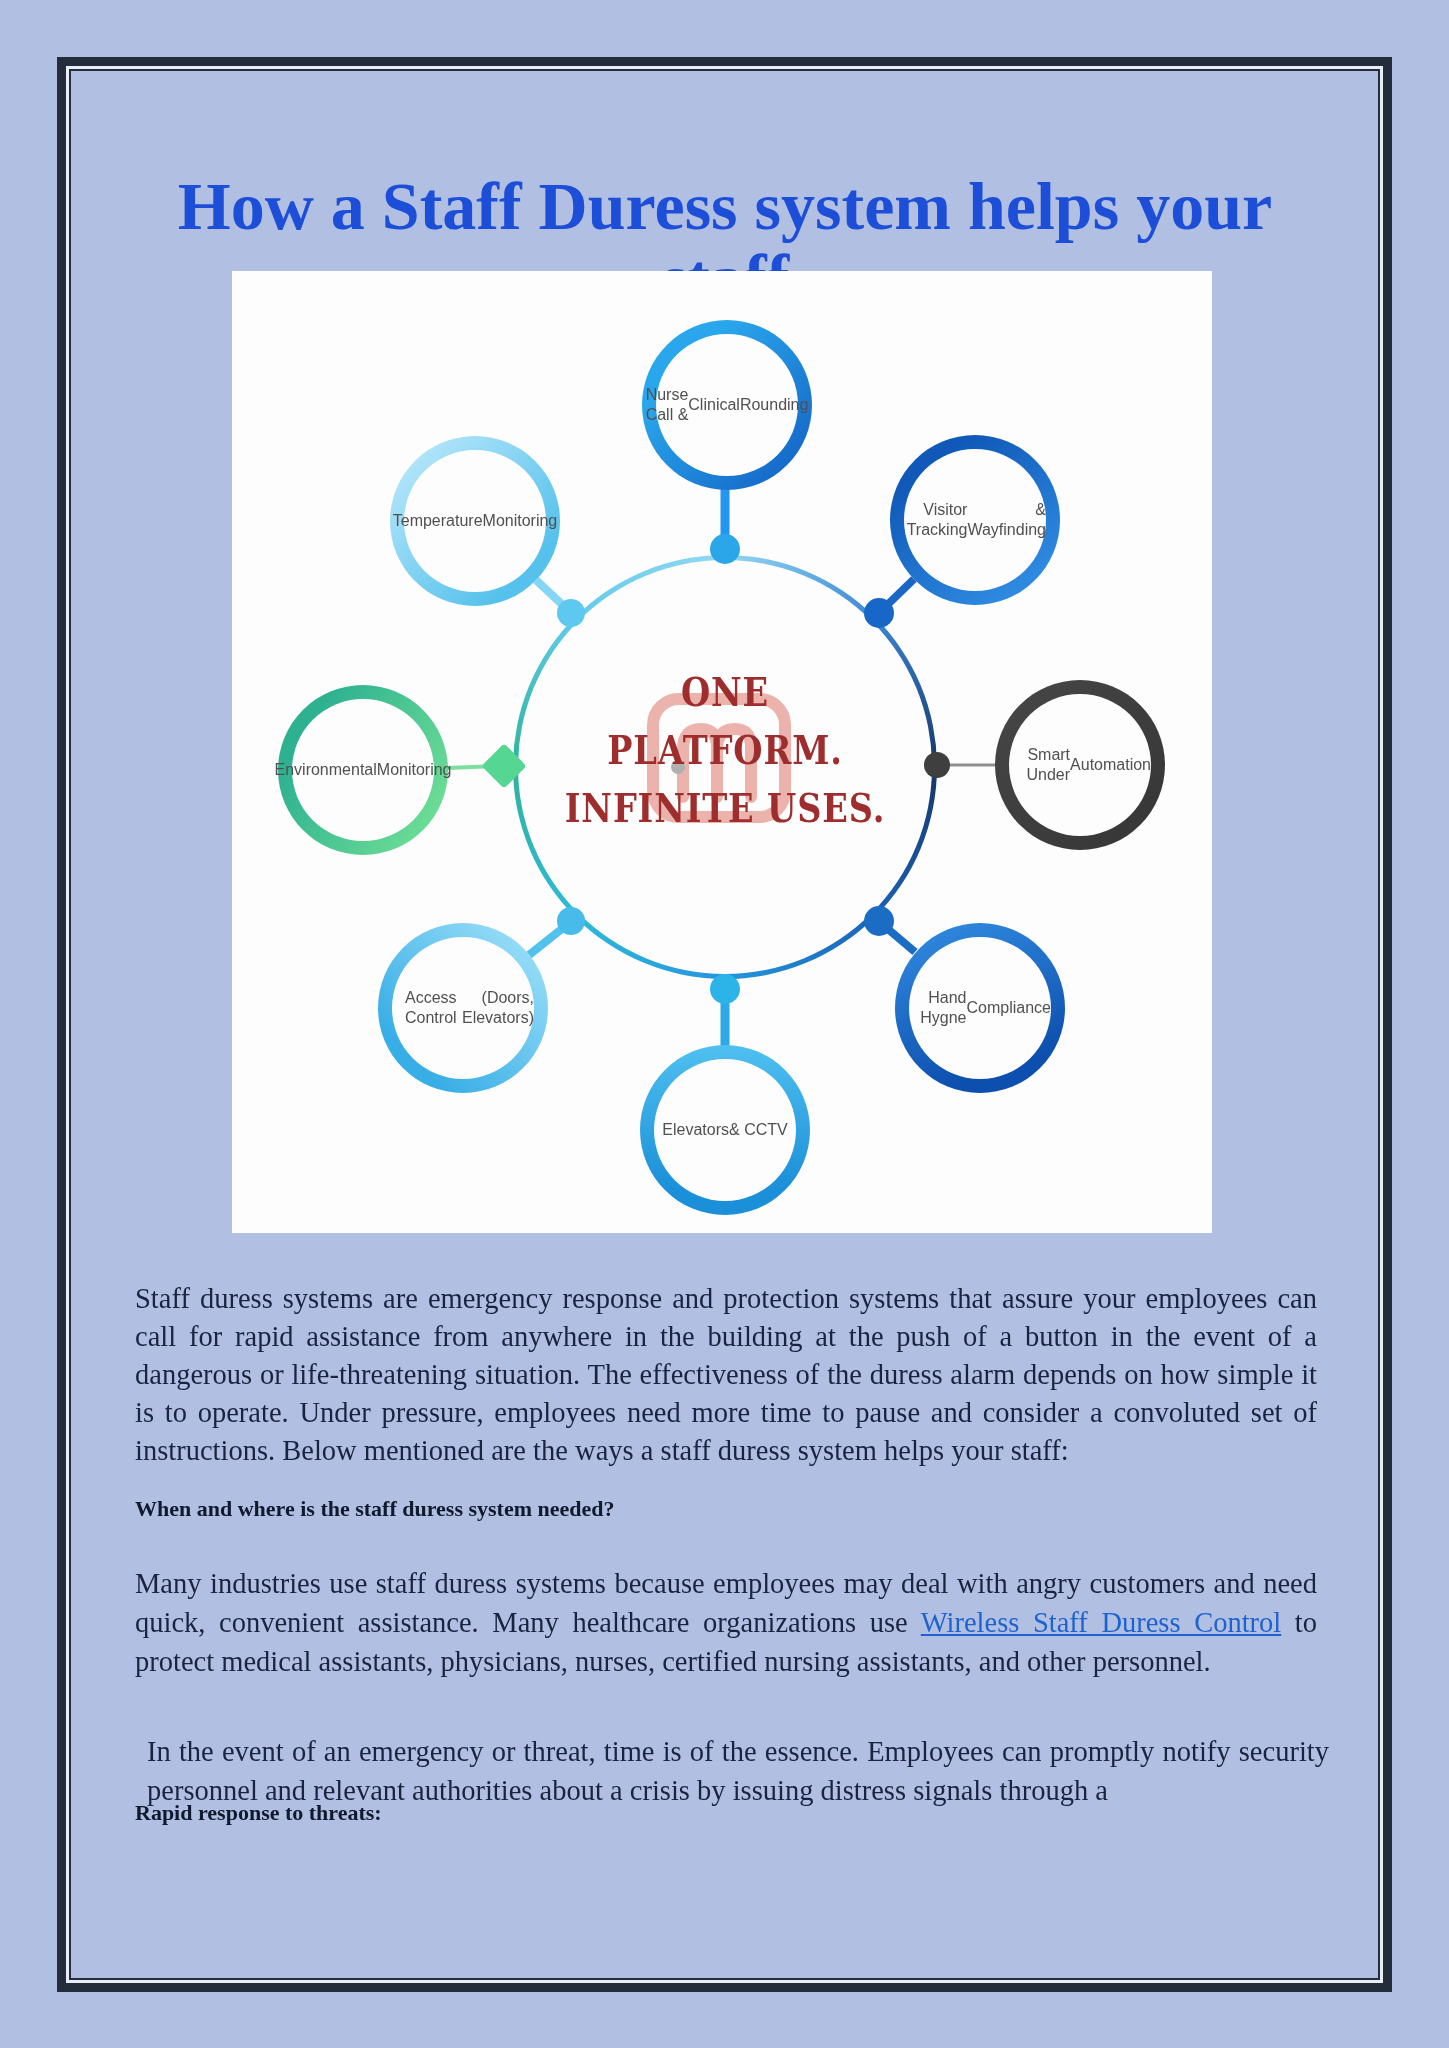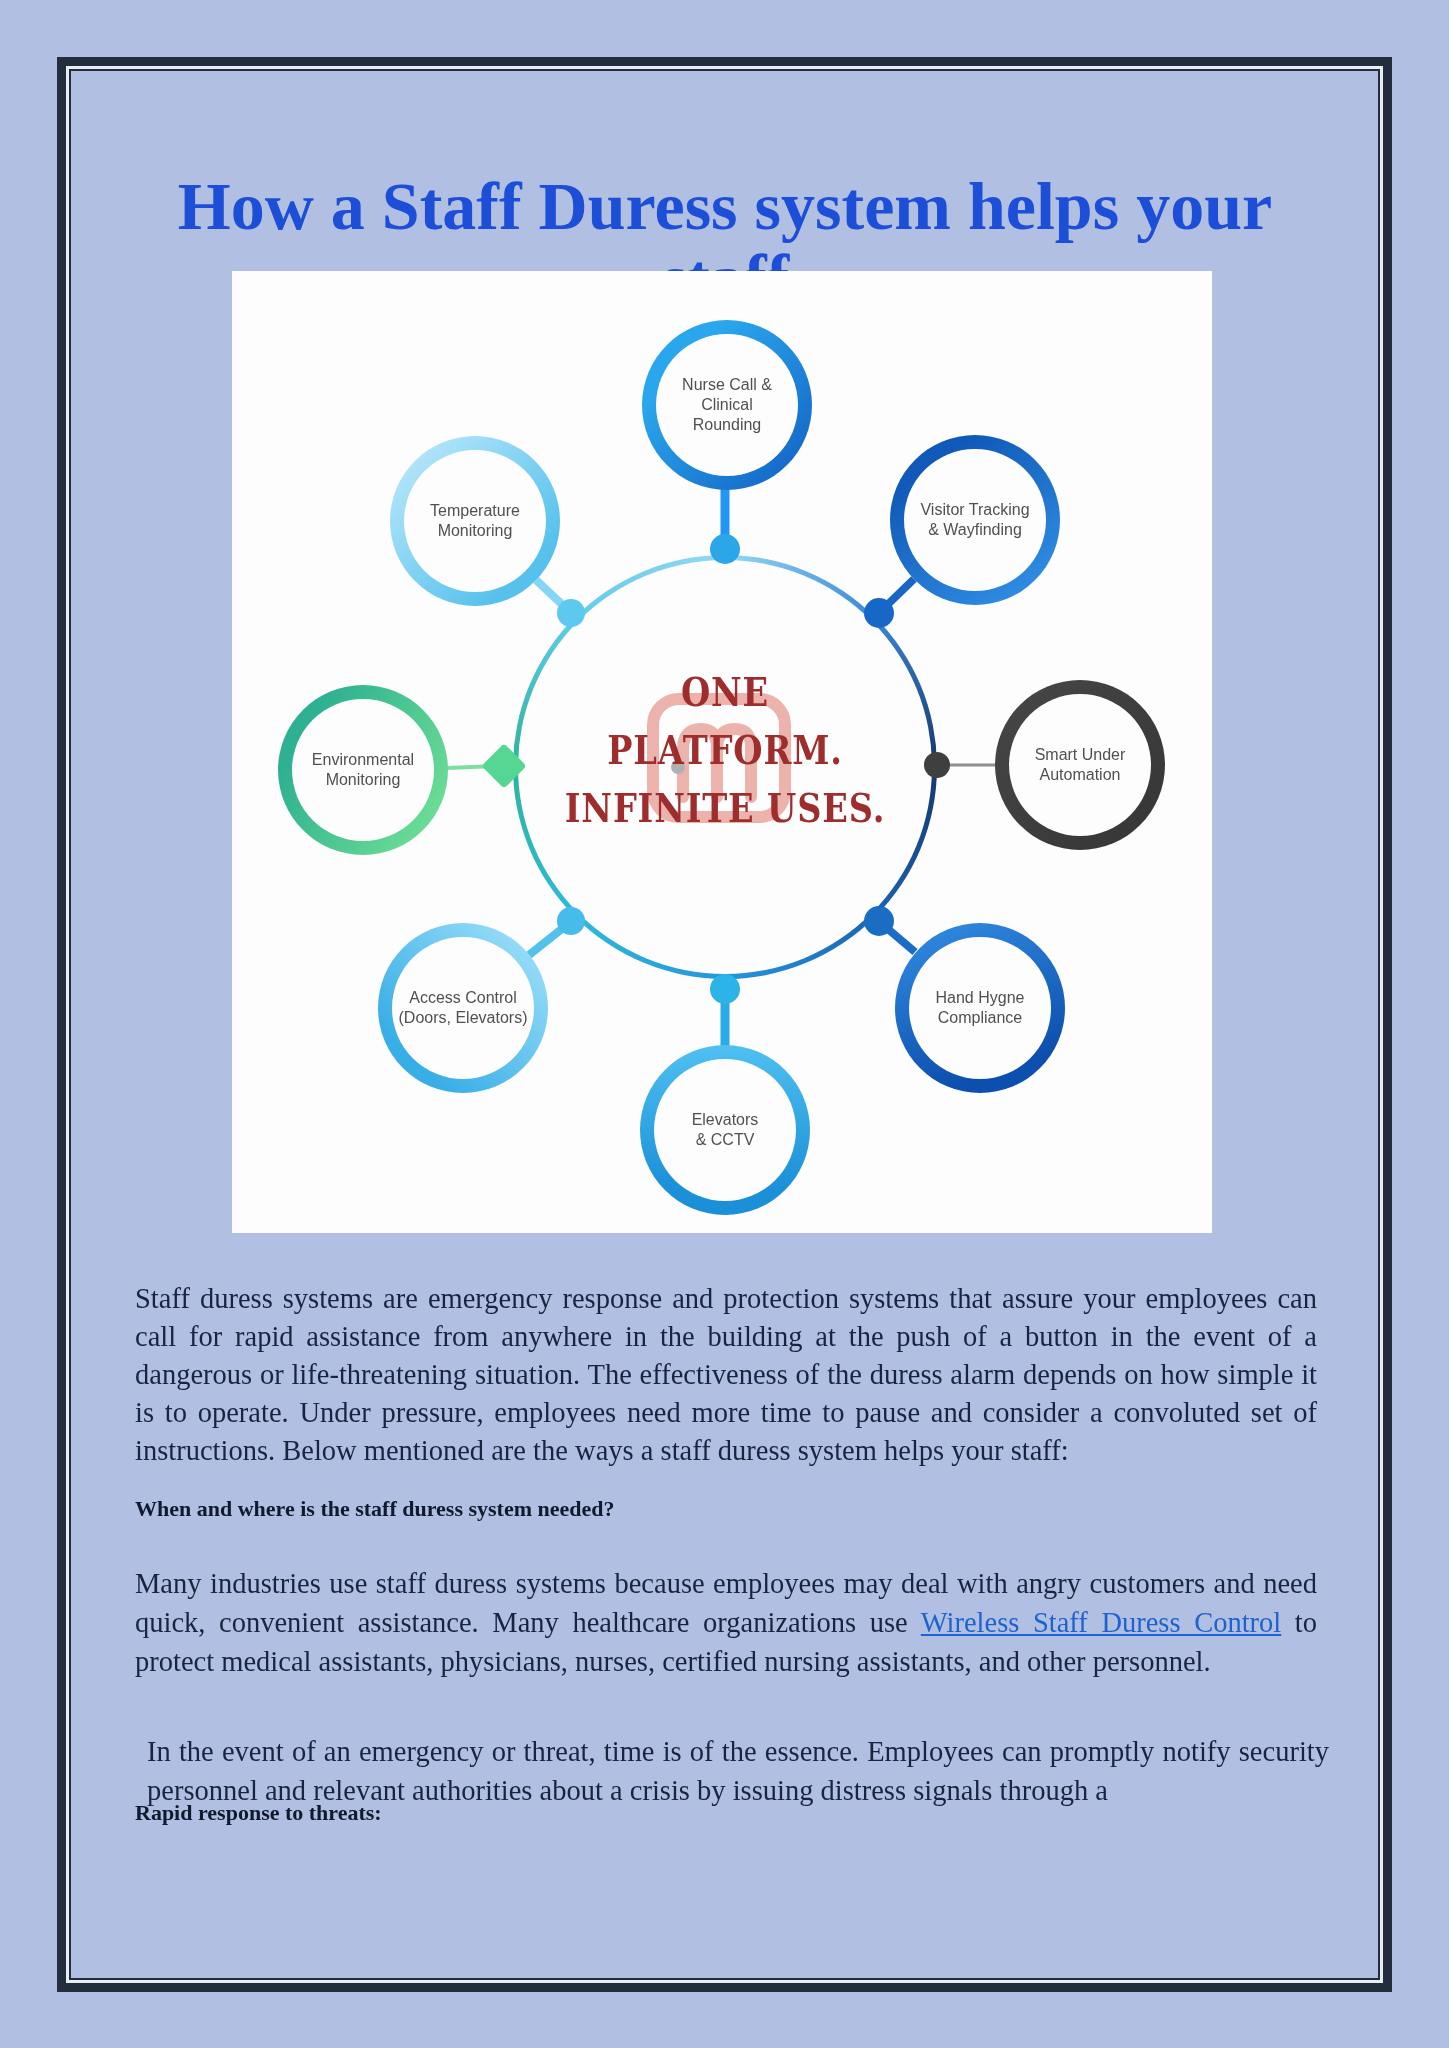--- a/index.html
+++ b/index.html
@@ -26,21 +26,21 @@
 
   .logo-svg { position:absolute; left:415px; top:420px; z-index:2; }
 
   .center-text { position:absolute; left:293px; top:392px; width:400px; z-index:4; text-align:center;
     font-family:"DejaVu Serif", serif; font-weight:bold; font-size:40px; line-height:58px;
     letter-spacing:1px; color:#9e2e2e; transform:scaleX(0.84); }
   .center-text span { display:block; }
 
   .node { position:absolute; width:170px; height:170px; border-radius:50%; z-index:2; }
   .node::after { content:""; position:absolute; inset:14px; border-radius:50%; background:#fdfdfe; }
-  .node-label { position:absolute; inset:14px; z-index:2; display:flex; flex-direction:column;
+  .node-label { position:absolute; inset:14px; z-index:2; display:flex; flex-direction:row;
     align-items:center; justify-content:center; text-align:right;
     font-family:"Liberation Sans", sans-serif; font-size:16px; line-height:20px; color:#505050; }
 
   .node-nurse       { left:410px; top:49px;  background:linear-gradient(135deg,#2aa7ec 25%,#1467c8 90%); }
   .node-temperature { left:158px; top:165px; background:linear-gradient(135deg,#b5e6fa 10%,#55c1ec 80%); }
   .node-visitor     { left:658px; top:164px; background:linear-gradient(145deg,#1059b8 20%,#2e8ae0 85%); }
   .node-environment { left:46px;  top:414px; background:linear-gradient(120deg,#2eb191 20%,#6adb95 85%); }
   .node-smartroom   { left:763px; top:409px; background:linear-gradient(135deg,#474747,#353535); }
   .node-access      { left:146px; top:652px; background:linear-gradient(225deg,#9adef8 10%,#38aee6 80%); }
   .node-hand        { left:663px; top:652px; background:linear-gradient(160deg,#2e86dc 10%,#0d4fae 80%); }

